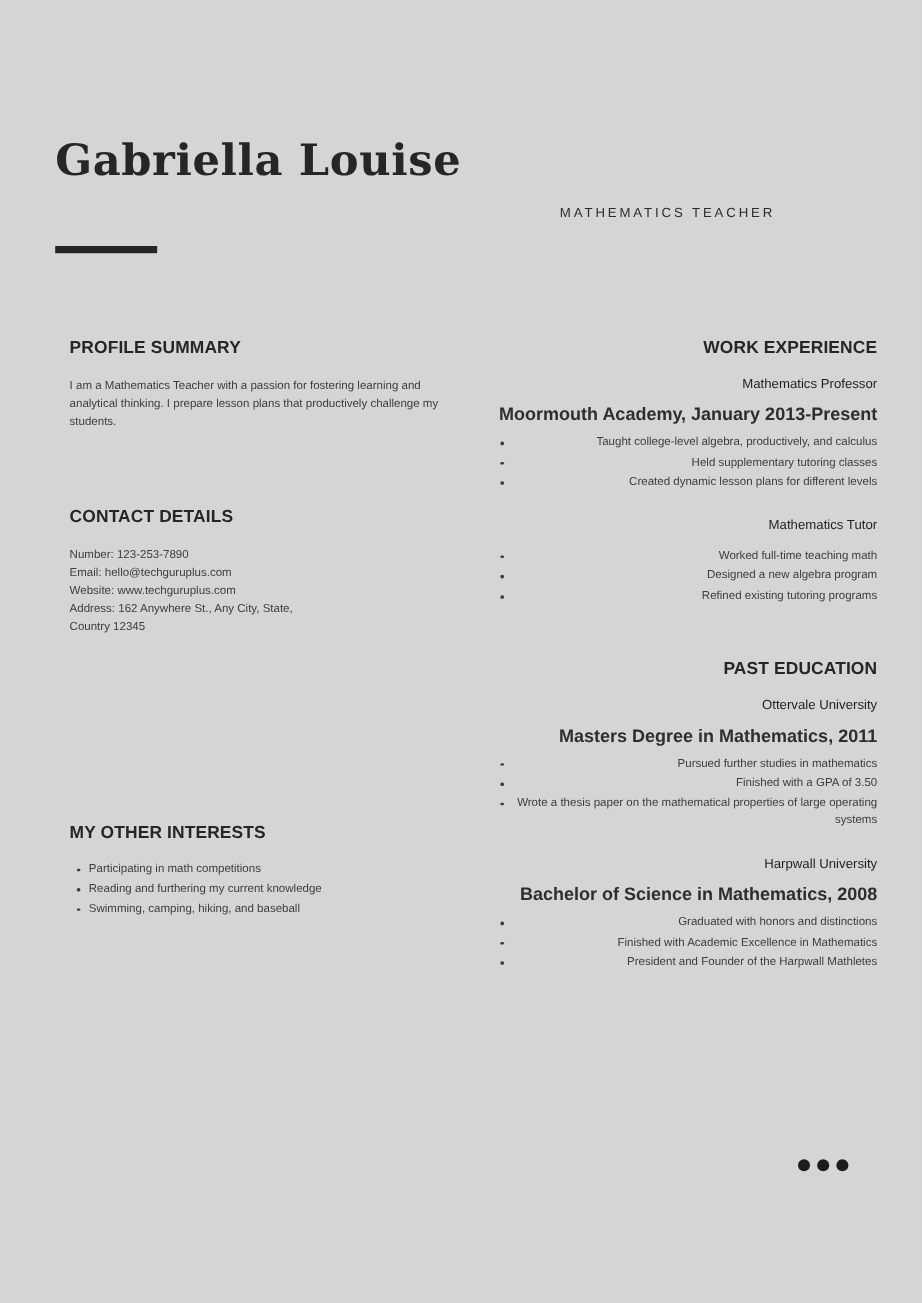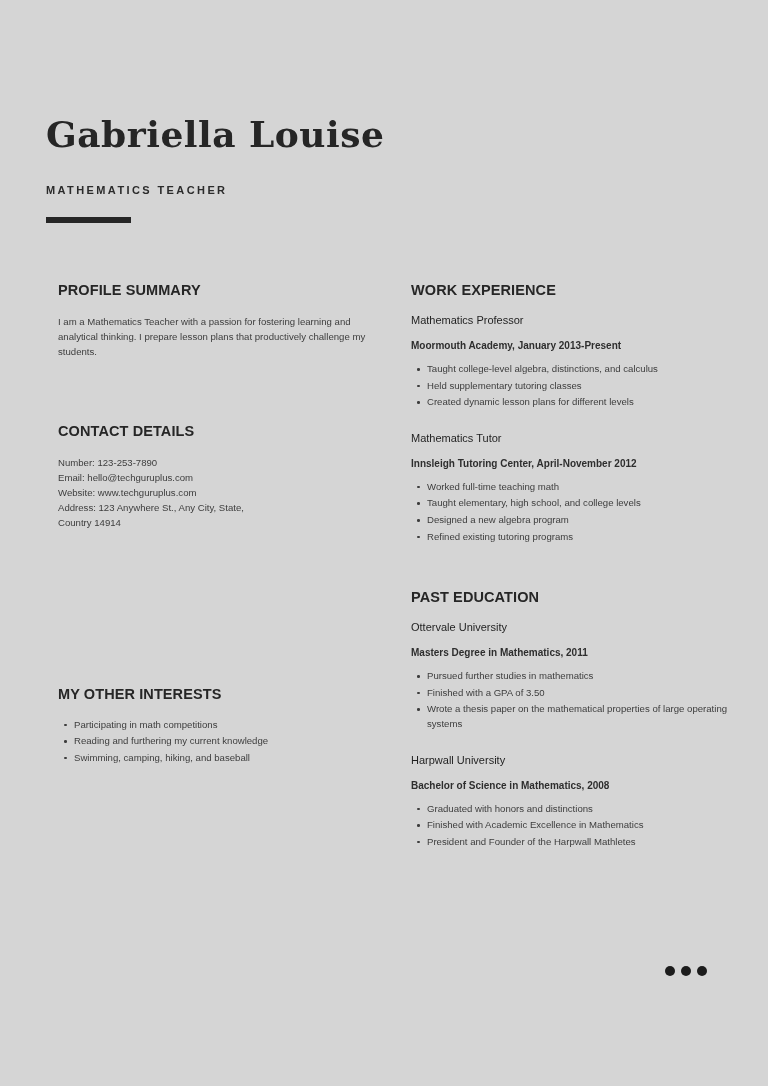--- a/index.html
+++ b/index.html
@@ -35,44 +35,46 @@
     font-weight: bold;
     font-size: 36px;
     line-height: 44px;
     color: #262626;
     letter-spacing: 0.5px;
     margin: 0;
     white-space: nowrap;
   }
   .subtitle {
     font-size: 11px;
-    font-weight: bold;
+    font-weight: normal;
     letter-spacing: 2.4px;
     color: #2b2b2b;
-    margin: 28px 0 0 0;
+    margin: 16px 0 0 0;
+    text-align: right;
   }
   .rule {
     margin-top: 21px;
     width: 85px;
     height: 6px;
     background: #262626;
   }
 
   
   .col {
     position: absolute;
     top: 282px;
   }
   .col-left {
     left: 58px;
     width: 310px;
   }
   .col-right {
     left: 411px;
     width: 320px;
+    text-align: right;
   }
 
   .section {
     margin-bottom: 0;
   }
   .section-title {
     font-size: 14.5px;
     font-weight: bold;
     color: #262626;
     letter-spacing: 0.1px;
@@ -126,21 +128,21 @@
   
   .entry { margin-bottom: 0; }
   .entry-title {
     font-size: 11px;
     font-weight: normal;
     color: #1f1f1f;
     margin: 0 0 12px 0;
     line-height: 13px;
   }
   .entry-sub {
-    font-size: 10px;
+    font-size: 15px;
     font-weight: bold;
     color: #2e2e2e;
     margin: 12px 0 10px 0;
     line-height: 13px;
   }
   .entry-gap { height: 20px; }
   .section-gap-right { height: 43px; }
 
   
   .dots {
@@ -180,22 +182,22 @@
 
 
     <div class="gap-acc"></div>
 
     <div class="section">
       <h2 class="section-title">CONTACT DETAILS</h2>
       <div class="contact-lines">
         <p>Number: 123-253-7890</p>
         <p>Email: hello@techguruplus.com</p>
         <p>Website: www.techguruplus.com</p>
-        <p>Address: 123 Anywhere St., Any City, State,</p>
-        <p>Country 14914</p>
+        <p>Address: 162 Anywhere St., Any City, State,</p>
+        <p>Country 12345</p>
       </div>
     </div>
 
     <div class="gap-interests"></div>
 
     <div class="section">
       <h2 class="section-title">MY OTHER INTERESTS</h2>
       <ul class="bullets">
         <li>Participating in math competitions</li>
         <li>Reading and furthering my current knowledge</li>
@@ -207,34 +209,32 @@
 
   <div class="col col-right">
 
     <div class="section">
       <h2 class="section-title">WORK EXPERIENCE</h2>
 
       <div class="entry">
         <h3 class="entry-title">Mathematics Professor</h3>
         <p class="entry-sub">Moormouth Academy, January 2013-Present</p>
         <ul class="bullets">
-          <li>Taught college-level algebra, distinctions, and calculus</li>
+          <li>Taught college-level algebra, productively, and calculus</li>
           <li>Held supplementary tutoring classes</li>
           <li>Created dynamic lesson plans for different levels</li>
         </ul>
       </div>
 
       <div class="entry-gap"></div>
 
       <div class="entry">
         <h3 class="entry-title">Mathematics Tutor</h3>
-        <p class="entry-sub">Innsleigh Tutoring Center, April-November 2012</p>
         <ul class="bullets">
           <li>Worked full-time teaching math</li>
-          <li>Taught elementary, high school, and college levels</li>
           <li>Designed a new algebra program</li>
           <li>Refined existing tutoring programs</li>
         </ul>
       </div>
     </div>
 
     <div class="section-gap-right"></div>
 
     <div class="section">
       <h2 class="section-title">PAST EDUCATION</h2>

